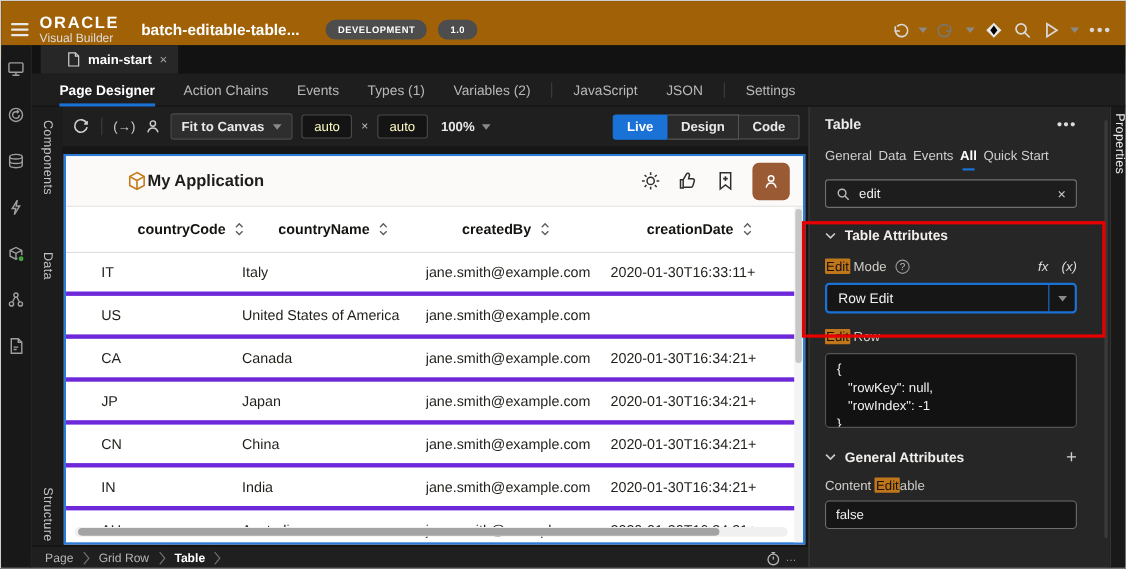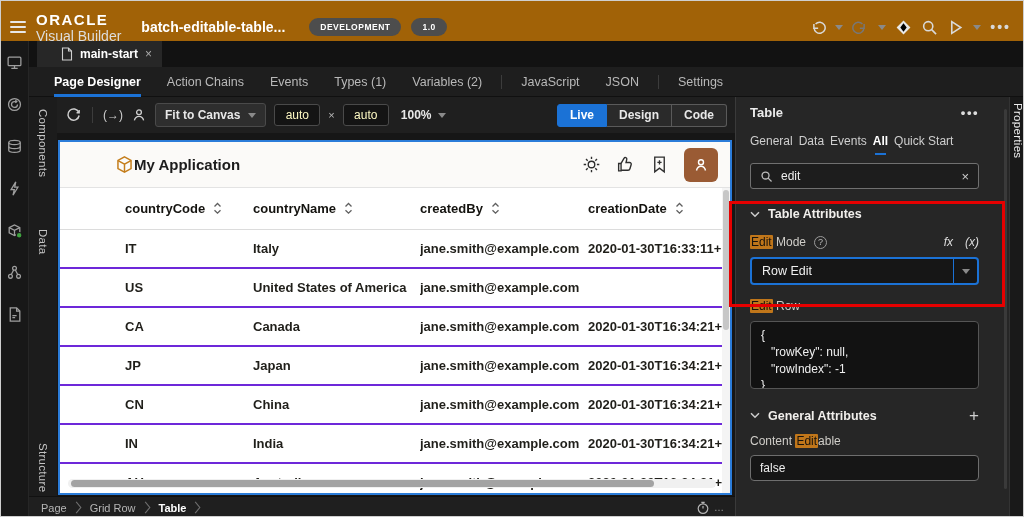--- a/index.html
+++ b/index.html
@@ -5,21 +5,21 @@
   * { margin:0; padding:0; box-sizing:border-box; }
   html,body { width:1024px; height:517px; background:#101010; font-family:"Liberation Sans", sans-serif; }
   .screen { position:relative; width:1024px; height:517px; background:#1c1c1c; overflow:hidden; border:1px solid #cfcfcf; }
 
   
   .topbar { position:absolute; left:0; top:0; width:1024px; height:52px; background:#a16207; display:flex; align-items:center; color:#fff; }
   .hamburger { width:16px; height:12px; margin:0 10px 0 9px; display:flex; flex-direction:column; justify-content:space-between; cursor:pointer; }
   .hamburger span { height:2px; background:#e8e8e8; border-radius:1px; }
   .brand { line-height:1; margin-right:20px; }
   .brand .b1 { font-size:15px; font-weight:700; letter-spacing:1.5px; color:#fff; }
-  .brand .b2 { font-size:14px; color:#ddd; margin-top:2px; }
+  .brand .b2 { font-size:11px; color:#ddd; margin-top:2px; }
   .app-title { font-size:14px; font-weight:700; color:#fff; margin-right:24px; }
   .pill { background:#4d4d4d; color:#fff; border-radius:10px; font-size:8.5px; font-weight:700; letter-spacing:.5px; padding:4px 11px; margin-right:10px; }
   .topbar .actions { margin-left:auto; display:flex; align-items:center; gap:9px; padding-right:14px; }
   .icn { display:inline-flex; align-items:center; justify-content:center; cursor:pointer; }
   .caret { width:0; height:0; border-left:4px solid transparent; border-right:4px solid transparent; border-top:5px solid #8a8a8a; }
   .dots { color:#d8d8d8; font-size:14px; font-weight:700; letter-spacing:2px; }
 
   
   .leftrail { position:absolute; left:0; top:40px; width:28px; height:477px; background:#181818; display:flex; flex-direction:column; align-items:center; padding-top:12px; gap:24px; border-right:1px solid #262626; }
   .leftrail .icn { width:18px; height:18px; }
@@ -61,21 +61,21 @@
   
   .canvasregion { position:absolute; left:56px; top:132px; width:678px; height:363px; background:#161616; }
   .frame { position:absolute; left:1px; top:7px; width:674px; height:355px; border:2px solid #2b7cd9; background:#fff; }
   .app-header { height:46px; background:#fbfaf8; border-bottom:1px solid #e3e3e3; display:flex; align-items:center; padding:0 12px 0 55px; }
   .app-header .apptitle { font-size:15px; font-weight:600; color:#1c1c1c; }
   .app-header .hicons { margin-left:auto; display:flex; align-items:center; gap:15px; }
   .avatar { width:34px; height:34px; border-radius:6px; background:#9a5b34; display:flex; align-items:center; justify-content:center; cursor:pointer; }
   .grid-header { height:42px; display:grid; grid-template-columns:128px 167px 168px 1fr; align-items:center; padding-left:65px; border-bottom:1px solid #dcdcdc; }
   .col-h { display:flex; align-items:center; gap:8px; font-size:13px; font-weight:700; color:#14130f; cursor:pointer; overflow:hidden; white-space:nowrap; }
   .rows { height:263px; overflow:hidden; }
-  .trow { height:39px; display:grid; grid-template-columns:128px 167px 168px 1fr; align-items:center; padding-left:65px; border-bottom:2px solid #6d28d9; cursor:pointer;font-weight:bold; }
+  .trow { height:39px; display:grid; grid-template-columns:128px 167px 168px 1fr; align-items:center; padding-left:32px; border-bottom:4px solid #6d28d9; cursor:pointer; }
   .tcell { font-size:13px; color:#201f1a; white-space:nowrap; overflow:hidden; }
   .vscroll { position:absolute; right:0; top:46px; bottom:0; width:8px; background:#f4f4f4; }
   .vscroll .thumb { position:absolute; top:2px; left:1px; width:6px; height:140px; background:#c7c7c7; border-radius:3px; }
   .hscroll { position:absolute; left:8px; right:14px; bottom:5px; height:9px; background:#f0f0f0; border-radius:5px; }
   .hscroll .thumb { position:absolute; left:3px; top:1px; height:7px; width:90%; background:#a3a3a3; border-radius:4px; }
 
   
   .breadcrumb { position:absolute; left:28px; top:495px; width:706px; height:22px; background:#1f1f1f; border-top:1px solid #111; display:flex; align-items:center; padding-left:12px; gap:8px; }
   .crumb { color:#b5b5b5; font-size:11px; cursor:pointer; }
   .crumb.current { color:#fff; font-weight:700; }

